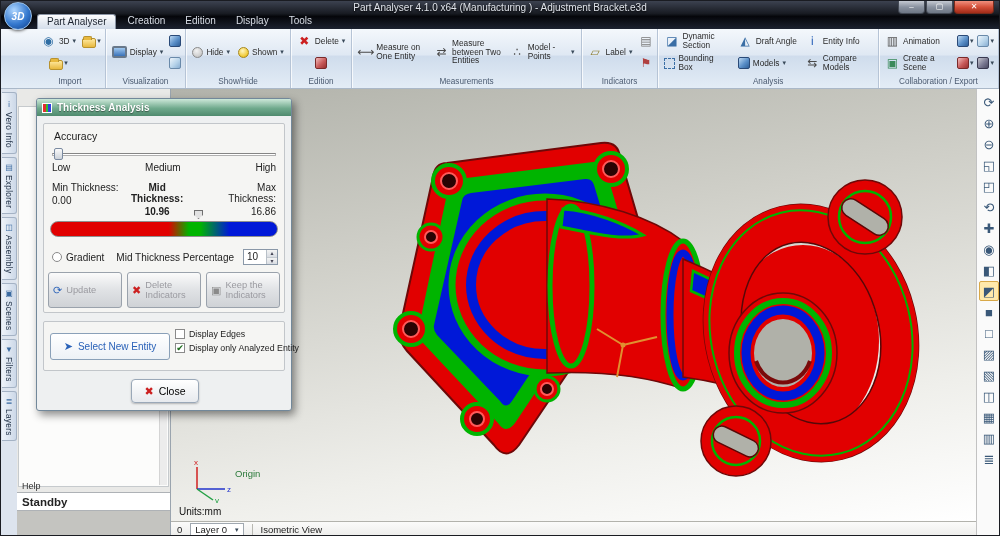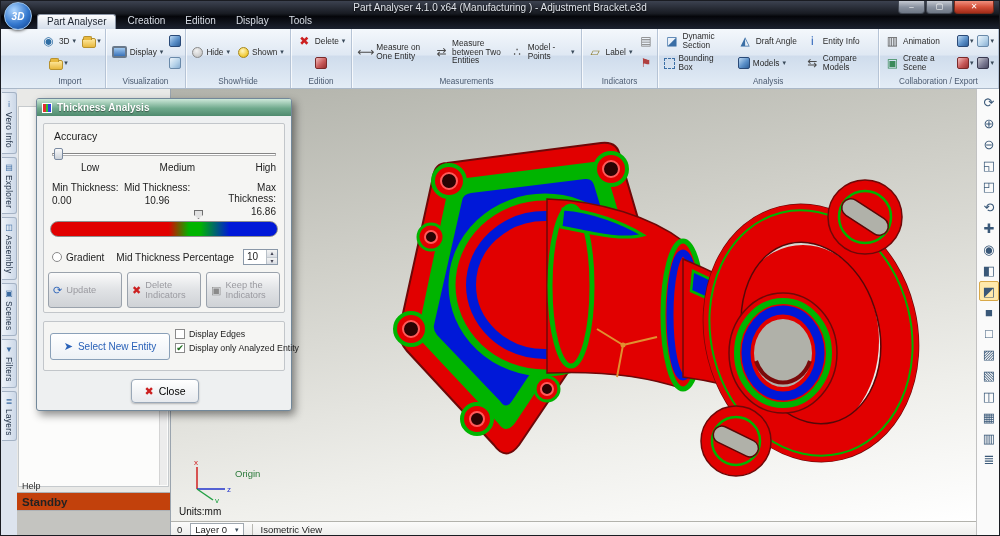--- a/index.html
+++ b/index.html
@@ -53,21 +53,21 @@
   .vtab .vicon { font-size: 8px; color: #3a6aa0; }
   .vtab .vlabel { writing-mode: vertical-rl; font-size: 8.3px; color: #233348; letter-spacing: .3px; }
 
   
   .left-panel { position: absolute; left: 16px; top: 88px; width: 154px; height: 448px; background: #e9e9e7; border-right: 1px solid #9aa4ae; z-index: 6; }
   .panel-header { position: absolute; left: 0; top: 0; right: 0; height: 16px; background: linear-gradient(#8ab2dc, #4f7cb4); color: #fff; font-size: 8.6px; line-height: 16px; padding-left: 5px; white-space: nowrap; overflow: hidden; }
   .panel-list { position: absolute; left: 1px; top: 17px; right: 1px; bottom: 50px; background: #fcfcfb; border: 1px solid #c6cacd; }
   .panel-scroll { position: absolute; right: 1px; top: 1px; bottom: 1px; width: 8px; background: #ececec; border-left: 1px solid #d4d4d4; }
   .panel-scroll .thumb { position: absolute; left: 1px; right: 1px; top: 2px; height: 28px; background: #c2c6ca; border-radius: 3px; }
   .help-label { position: absolute; left: 5px; bottom: 46px; font-size: 9px; color: #333; }
-  .standby-bar { position: absolute; left: 0; right: 0; bottom: 26px; height: 19px; background: #c2410c; border-top: 1px solid #aeb2b6; border-bottom: 1px solid #aeb2b6; font-weight: bold; font-size: 11.5px; padding: 3px 0 0 5px; }
+  .standby-bar { position: absolute; left: 0; right: 0; bottom: 26px; height: 19px; background: #ffffff; border-top: 1px solid #aeb2b6; border-bottom: 1px solid #aeb2b6; font-weight: bold; font-size: 11.5px; padding: 3px 0 0 5px; }
   .panel-bottom-fill { position: absolute; left: 0; right: 0; bottom: 0; height: 26px; background: #c4c4c0; }
 
   
   .viewport { position: absolute; left: 170px; top: 88px; width: 805px; height: 432px; background: linear-gradient(170deg, #b2b3ab 0%, #cfcfc8 35%, #efefeb 75%, #ffffff 100%); overflow: hidden; z-index: 1; }
   .viewport svg.model { position: absolute; inset: 0; }
   .units-label { position: absolute; left: 8px; bottom: 4px; font-size: 10px; color: #111; }
   .origin-wrap { position: absolute; left: 10px; bottom: 18px; display: flex; align-items: flex-end; gap: 2px; }
   .origin-label { font-size: 9.5px; color: #2a7a3a; margin-bottom: 24px; }
 
   
@@ -96,24 +96,24 @@
   .dialog { position: absolute; left: 35px; top: 97px; width: 256px; height: 313px; background: #eef0f1; border: 1px solid #72889a; border-radius: 3px; box-shadow: 3px 4px 9px rgba(0,0,0,.45); z-index: 30; font-size: 10.5px; }
   .dlg-title { height: 17px; background: linear-gradient(#cde8d9, var(--title_green, #6fa98c) 55%, #4f8a6e); border-radius: 2px 2px 0 0; color: #fff; font-size: 10px; font-weight: bold; display: flex; align-items: center; gap: 5px; padding: 0 5px; text-shadow: 0 1px 1px rgba(0,0,0,.45); }
   .dlg-ticon { width: 10px; height: 10px; background: linear-gradient(90deg, #e03030 33%, #30c030 33%, #30c030 66%, #3040e0 66%); border: 1px solid #fff; }
   .dlg-box { position: absolute; left: 6px; width: 242px; border: 1px solid #c2c6ca; background: #f5f5f3; border-radius: 2px; }
   .b1 { top: 24px; height: 190px; }
   .b2 { top: 222px; height: 50px; }
   .acc-label { position: absolute; left: 10px; top: 6px; }
   .acc-slider { position: absolute; left: 8px; right: 8px; top: 24px; height: 12px; }
   .acc-track { position: absolute; left: 0; right: 0; top: 5px; height: 3px; background: #fff; border: 1px solid #b0b0b0; border-top-color: #858585; }
   .acc-thumb { position: absolute; left: 2px; top: 0; width: 9px; height: 12px; background: linear-gradient(#fafafa, #ccd2d9); border: 1px solid #7a8aa0; border-radius: 2px; }
-  .acc-scale { position: absolute; left: 8px; right: 8px; top: 38px; display: flex; justify-content: space-between; font-size: 10px; margin-left: 29px; }
+  .acc-scale { position: absolute; left: 8px; right: 8px; top: 38px; display: flex; justify-content: space-between; font-size: 10px; }
   .thick-grid { position: absolute; left: 8px; right: 8px; top: 58px; display: grid; grid-template-columns: 1fr 1fr 1fr; font-size: 10px; row-gap: 2px; }
   .tcol { display: flex; flex-direction: column; gap: 2px; }
-  .tcol.c { text-align: center; } .tcol.r { text-align: right; margin-left: 36px; }
+  .tcol.c { text-align: center; font-weight: bold; } .tcol.r { text-align: right; margin-left: 36px; }
   .grad-marker { position: absolute; left: 150px; top: 86px; width: 9px; height: 9px; background: #e2e2e2; border: 1px solid #707070; clip-path: polygon(0 0, 100% 0, 100% 55%, 50% 100%, 0 55%); }
   .grad-bar { position: absolute; left: 6px; right: 6px; top: 97px; height: 16px; border: 1px solid #8f8f8f; border-radius: 8px;
     background: linear-gradient(to right, var(--thickness_red,#e00000) 0%, var(--thickness_red,#e00000) 52%, var(--thickness_green,#00b400) 61%, var(--thickness_green,#00b400) 66%, var(--thickness_blue,#0018d8) 79%, var(--thickness_blue,#0018d8) 100%); }
   .grad-row { position: absolute; left: 8px; right: 6px; top: 124px; height: 18px; display: flex; align-items: center; font-size: 10px; }
   .radio { width: 10px; height: 10px; border: 1px solid #8a8a8a; border-radius: 50%; background: #fff; margin-right: 4px; flex: none; }
   .grad-lab { margin-right: 12px; }
   .pct-lab { flex: 1; }
   .spin { display: flex; border: 1px solid #8a98a8; background: #fff; height: 16px; }
   .spin-val { width: 22px; font-size: 10px; padding: 1px 0 0 3px; }
   .spin-btns { display: flex; flex-direction: column; width: 11px; border-left: 1px solid #b8c0c8; }

